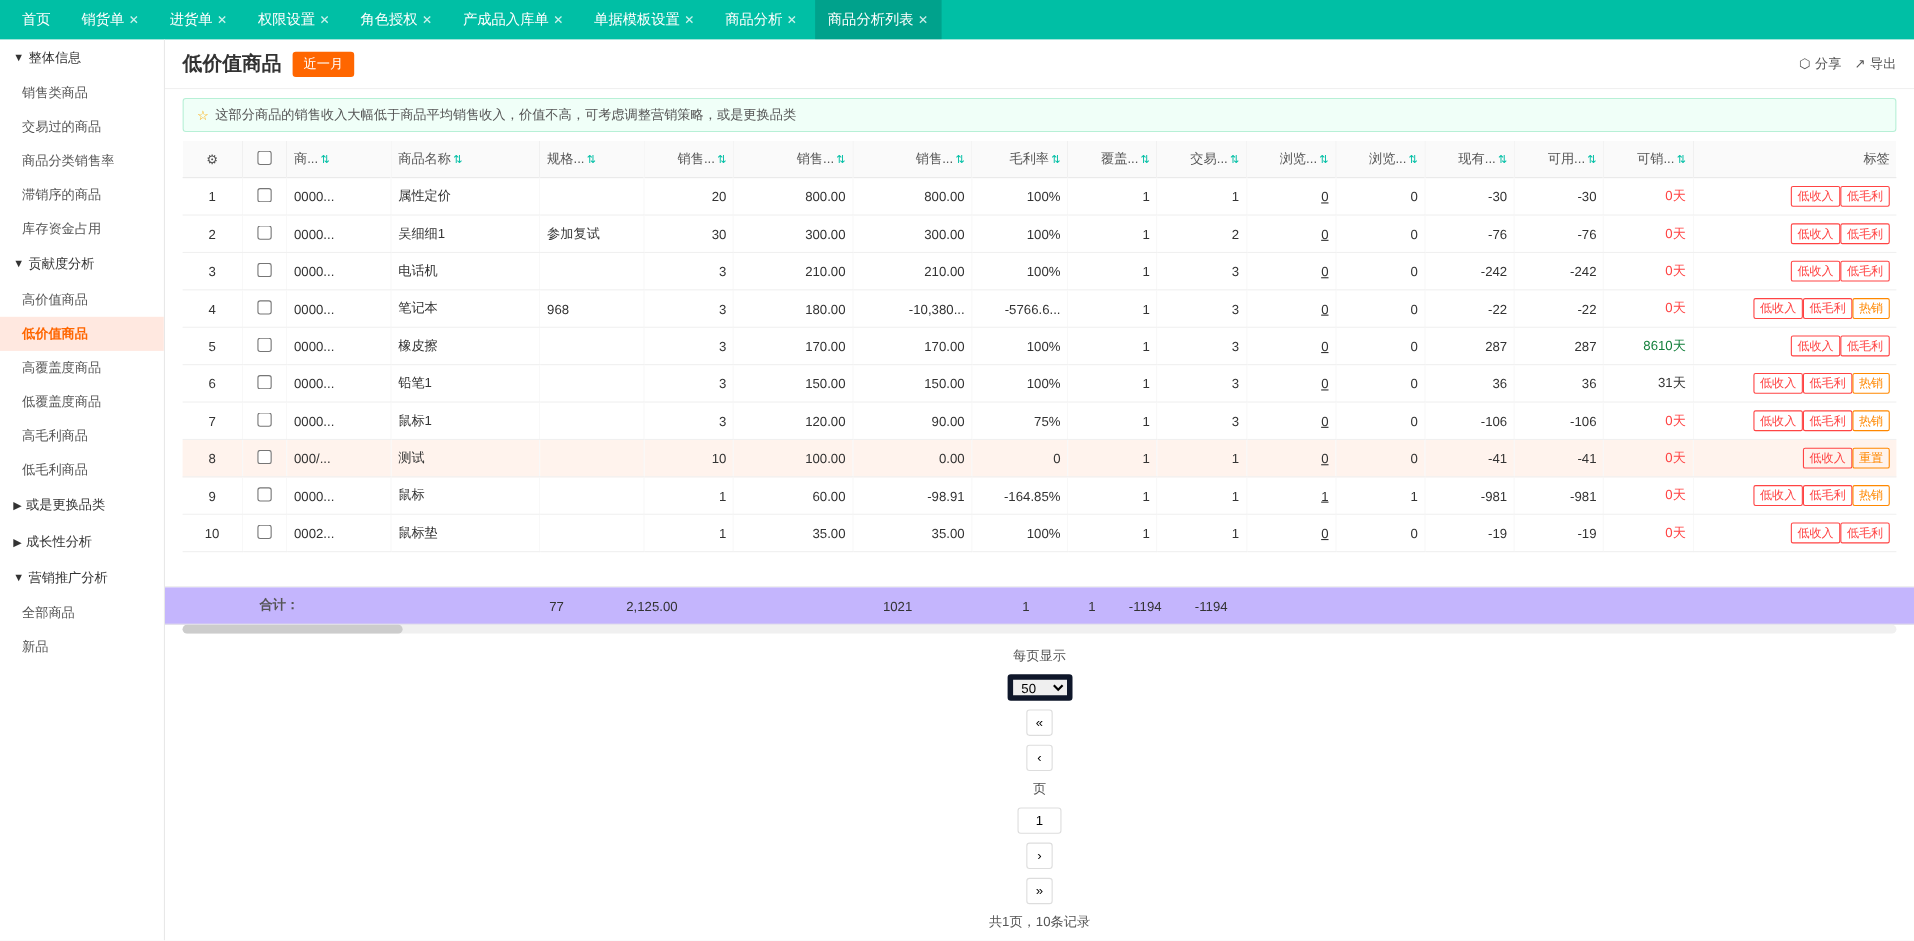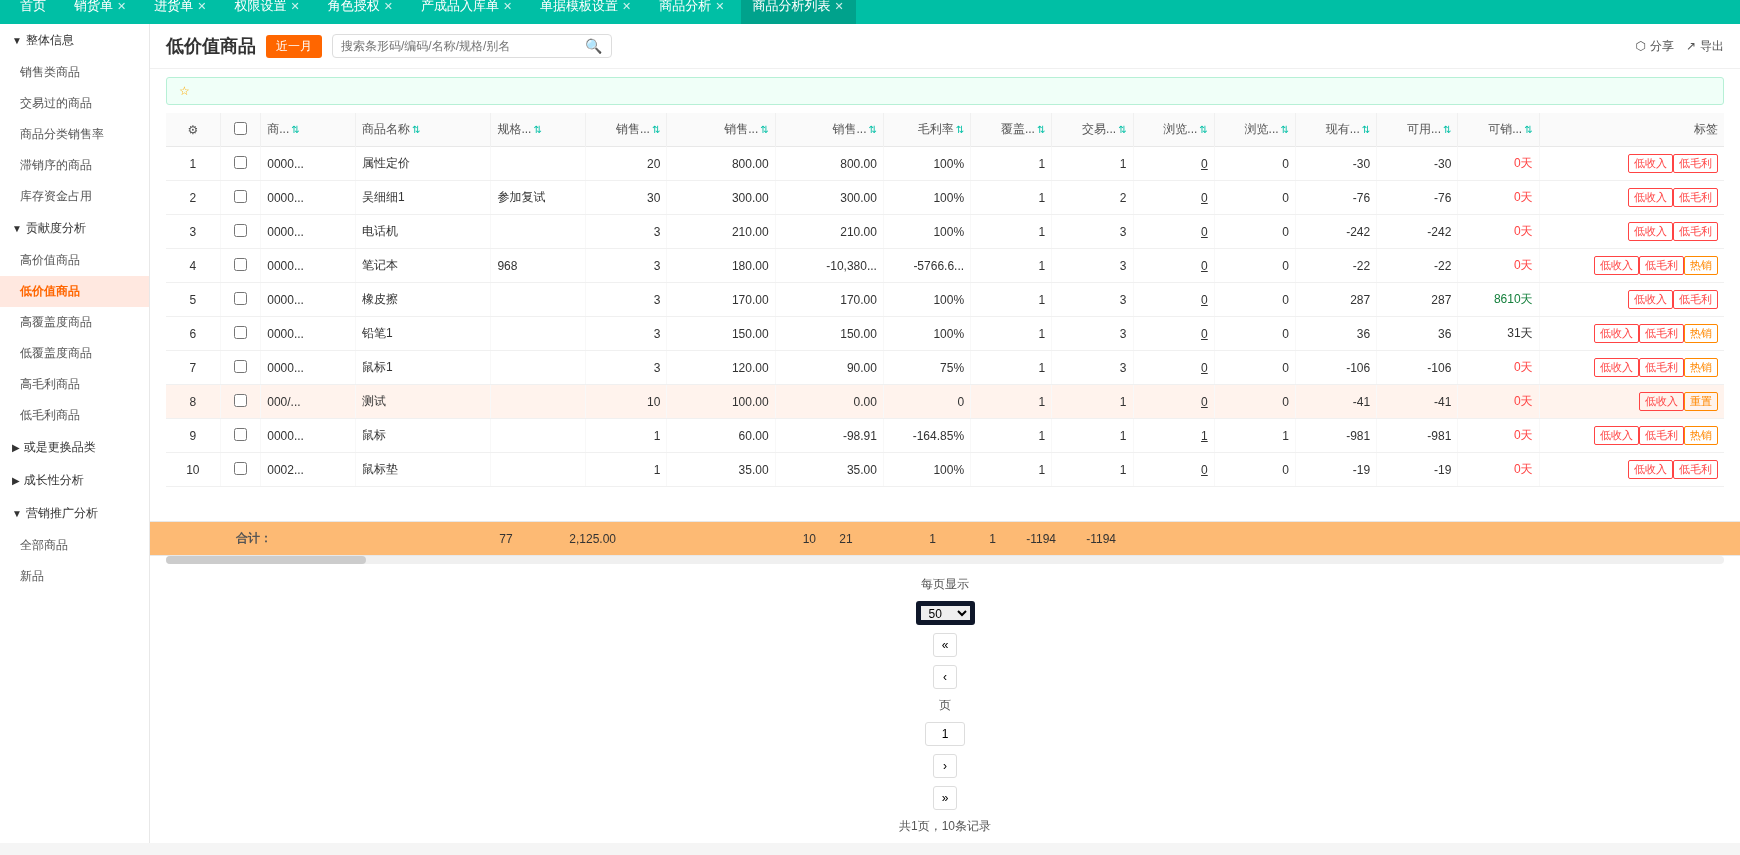--- a/index.html
+++ b/index.html
@@ -1,21 +1,21 @@
 <!DOCTYPE html>
 <html><head>
   <meta charset="utf-8">
   <style>
     * { box-sizing: border-box; margin: 0; padding: 0; }
     body { font-family: "Microsoft YaHei", sans-serif; font-size: 12px; background: #f5f5f5; color: #333; overflow: hidden; }
 
     
     .top-nav {
       background: #00bfa5;
-      height: 24px;
+      height: 36px;
       display: flex;
       align-items: flex-end;
       padding: 0 8px;
       gap: 4px;
     }
     .nav-item {
       color: #fff;
       padding: 0 12px;
       height: 36px;
       display: flex;
@@ -194,21 +194,21 @@
 
     
     .footer {
       border-top: 1px solid #e8e8e8;
       background: #fff;
     }
     .totals-row {
       display: flex;
       align-items: center;
       padding: 8px 16px;
-      background: #fdba74;
+      background: #c4b5fd;
       font-size: 12px;
       border-bottom: 1px solid #e8e8e8;
       gap: 0;
     }
 
     .pagination {
       display: flex;
       align-items: center;
       justify-content: flex-end;
       padding: 8px 16px;
@@ -347,38 +347,35 @@
     </div>
     <div class="sidebar-item">全部商品</div>
     <div class="sidebar-item">新品</div>
   </div>
 
   <div class="content">
 
     <div class="content-header">
       <span class="page-title">低价值商品</span>
       <button class="filter-btn">近一月</button>
-      <div class="search-box">
-        <input type="text" placeholder="搜索条形码/编码/名称/规格/别名" style="">
-        <span class="search-icon">🔍</span>
-      </div>
       <div class="header-actions">
         <button class="action-btn">
           <span>⬡</span>
           <span>分享</span>
         </button>
         <button class="action-btn">
           <span>↗</span>
           <span>导出</span>
         </button>
       </div>
     </div>
 
     <div class="notice-bar">
       <span class="notice-icon">☆</span>
+      <span>这部分商品的销售收入大幅低于商品平均销售收入，价值不高，可考虑调整营销策略，或是更换品类</span>
     </div>
 
     <div class="table-container">
       <table>
         <thead>
           <tr>
             <th class="col-no">⚙</th>
             <th class="col-check"><input type="checkbox" style=""></th>
             <th class="col-code">商...<span class="sort-icon">⇅</span></th>
             <th class="col-name">商品名称<span class="sort-icon">⇅</span></th>
@@ -597,21 +594,21 @@
         <div style="width:40px;"></div>
         <div style="width:30px;"></div>
         <div style="width:70px; font-weight:bold; color:#555;">合计：</div>
         <div style="width:100px;"></div>
         <div style="width:70px;"></div>
         <div style="width:60px; text-align:center;">77</div>
         <div style="width:80px; text-align:right;">2,125.00</div>
         <div style="width:80px;"></div>
         <div style="width:60px;"></div>
         <div style="width:60px; text-align:right;">10</div>
-        <div style="width:60px; text-align:center;">21</div>
+        <div style="width:60px; text-align:left;">21</div>
         <div style="width:60px; text-align:right;">1</div>
         <div style="width:60px; text-align:right;">1</div>
         <div style="width:60px; text-align:right;">-1194</div>
         <div style="width:60px; text-align:right;">-1194</div>
       </div>
       <div class="scrollbar-track">
         <div class="scrollbar-thumb"></div>
       </div>
       <div class="pagination">
         <span>每页显示</span>

